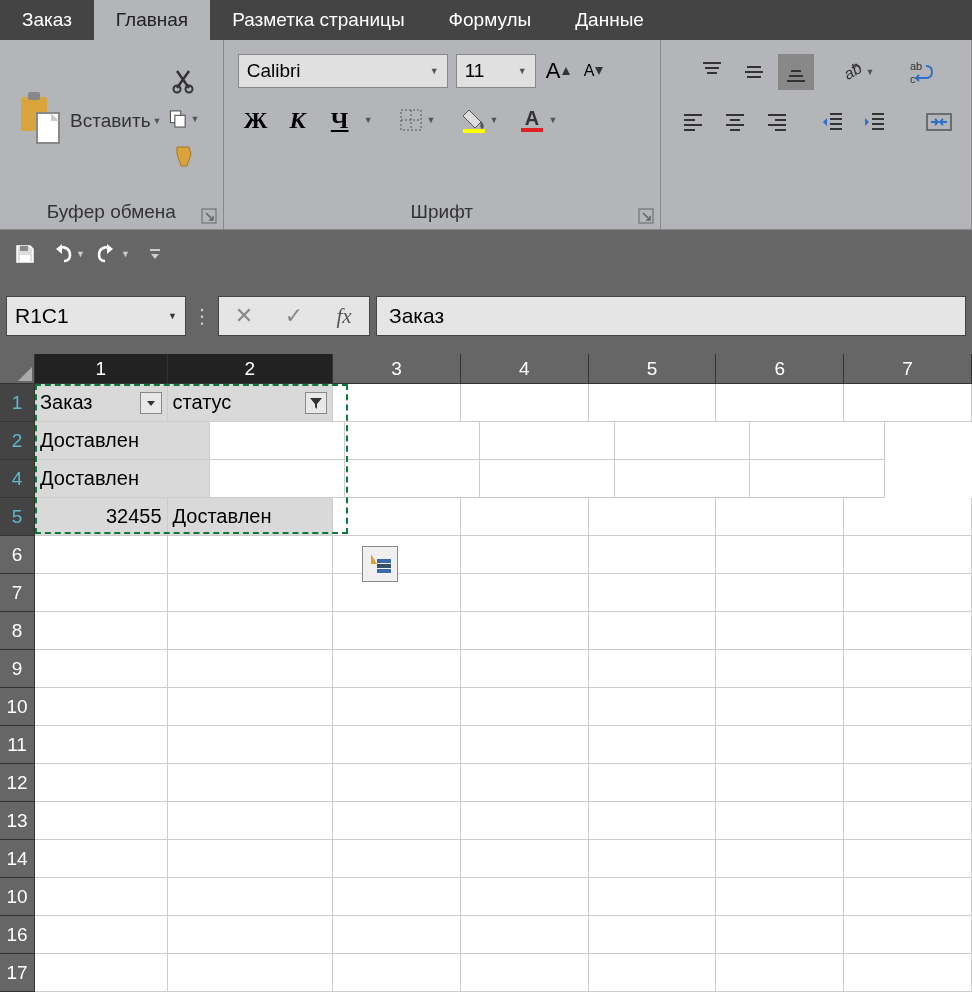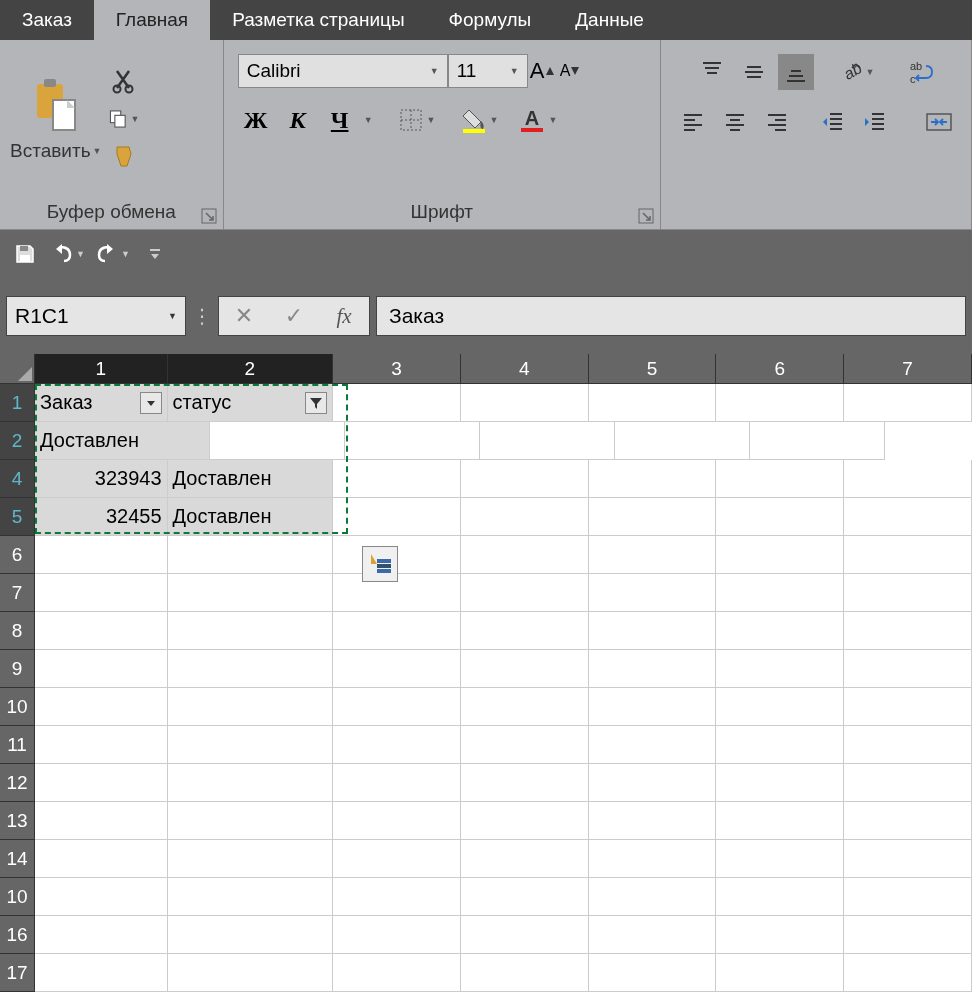--- a/index.html
+++ b/index.html
@@ -12,30 +12,30 @@
 
 
 .ribbon { background: #b3b5b8; height: 190px; display: flex; border-bottom: 1px solid #888; }
 .group { border-right: 1px solid #888; display: flex; flex-direction: column; position: relative; }
 .group-body { flex: 1; display: flex; align-items: center; padding: 6px 10px; }
 .group-label { text-align: center; font-size: 19px; color: #333; padding: 4px 0 6px; position: relative; }
 .dialog-launcher { position: absolute; right: 6px; bottom: 6px; width: 16px; height: 16px; cursor: pointer; }
 .dialog-launcher svg { width: 16px; height: 16px; }
 
 
-.clip-col1 { display: flex; flex-direction: column; align-items: center; margin-right: 8px; }
+.clip-col1 { display: flex; flex-direction: row; align-items: center; margin-right: 8px; }
 .paste-big { width: 60px; height: 60px; display: flex; align-items: center; justify-content: center; }
 .paste-label { font-size: 19px; color: #333; margin-top: 4px; display: flex; align-items: center; gap: 2px; }
 .clip-col2 { display: flex; flex-direction: column; gap: 8px; align-items: center; }
 .small-icon { width: 30px; height: 30px; display: flex; align-items: center; justify-content: center; cursor: pointer; }
 .dd-arrow { font-size: 9px; color: #555; }
 
 
 .font-group-body { flex-direction: column; align-items: stretch; gap: 14px; padding: 14px 14px 6px; }
-.font-row { display: flex; align-items: center; }
+.font-row { display: flex; align-items: center; gap: 8px; }
 .font-combo { background: #e0e0e0; border: 1px solid #888; height: 34px; display: flex; align-items: center; justify-content: space-between; padding: 0 8px; font-size: 19px; cursor: pointer; }
 .font-name-combo { width: 210px; }
 .font-size-combo { width: 80px; }
 .inc-dec { width: 28px; height: 34px; display: flex; align-items: center; justify-content: center; font-size: 20px; cursor: pointer; }
 .font-row2 { display: flex; align-items: center; gap: 6px; }
 .fmt-btn { width: 36px; height: 36px; display: flex; align-items: center; justify-content: center; font-size: 24px; font-weight: bold; cursor: pointer; font-family: "Times New Roman", serif; }
 .fmt-btn.italic { font-style: italic; }
 .fmt-btn.underline { text-decoration: underline; }
 .split-btn { display: flex; align-items: center; cursor: pointer; }
 .split-main { width: 32px; height: 32px; display: flex; align-items: center; justify-content: center; }
@@ -418,23 +418,20 @@
           <div class="cell data" style="width: 175px;">
             <span>Доставлен</span>
           </div>
           <div class="cell" style="width: 135px;"></div>
           <div class="cell" style="width: 135px;"></div>
           <div class="cell" style="width: 135px;"></div>
           <div class="cell" style="width: 135px;"></div>
           <div class="cell" style="width: 135px;"></div>
         </div>
         <div class="cells-row">
-          <div class="cell data num" style="width: 140px;">
-            <span>323943</span>
-          </div>
           <div class="cell data" style="width: 175px;">
             <span>Доставлен</span>
           </div>
           <div class="cell" style="width: 135px;"></div>
           <div class="cell" style="width: 135px;"></div>
           <div class="cell" style="width: 135px;"></div>
           <div class="cell" style="width: 135px;"></div>
           <div class="cell" style="width: 135px;"></div>
         </div>
         <div class="cells-row">

